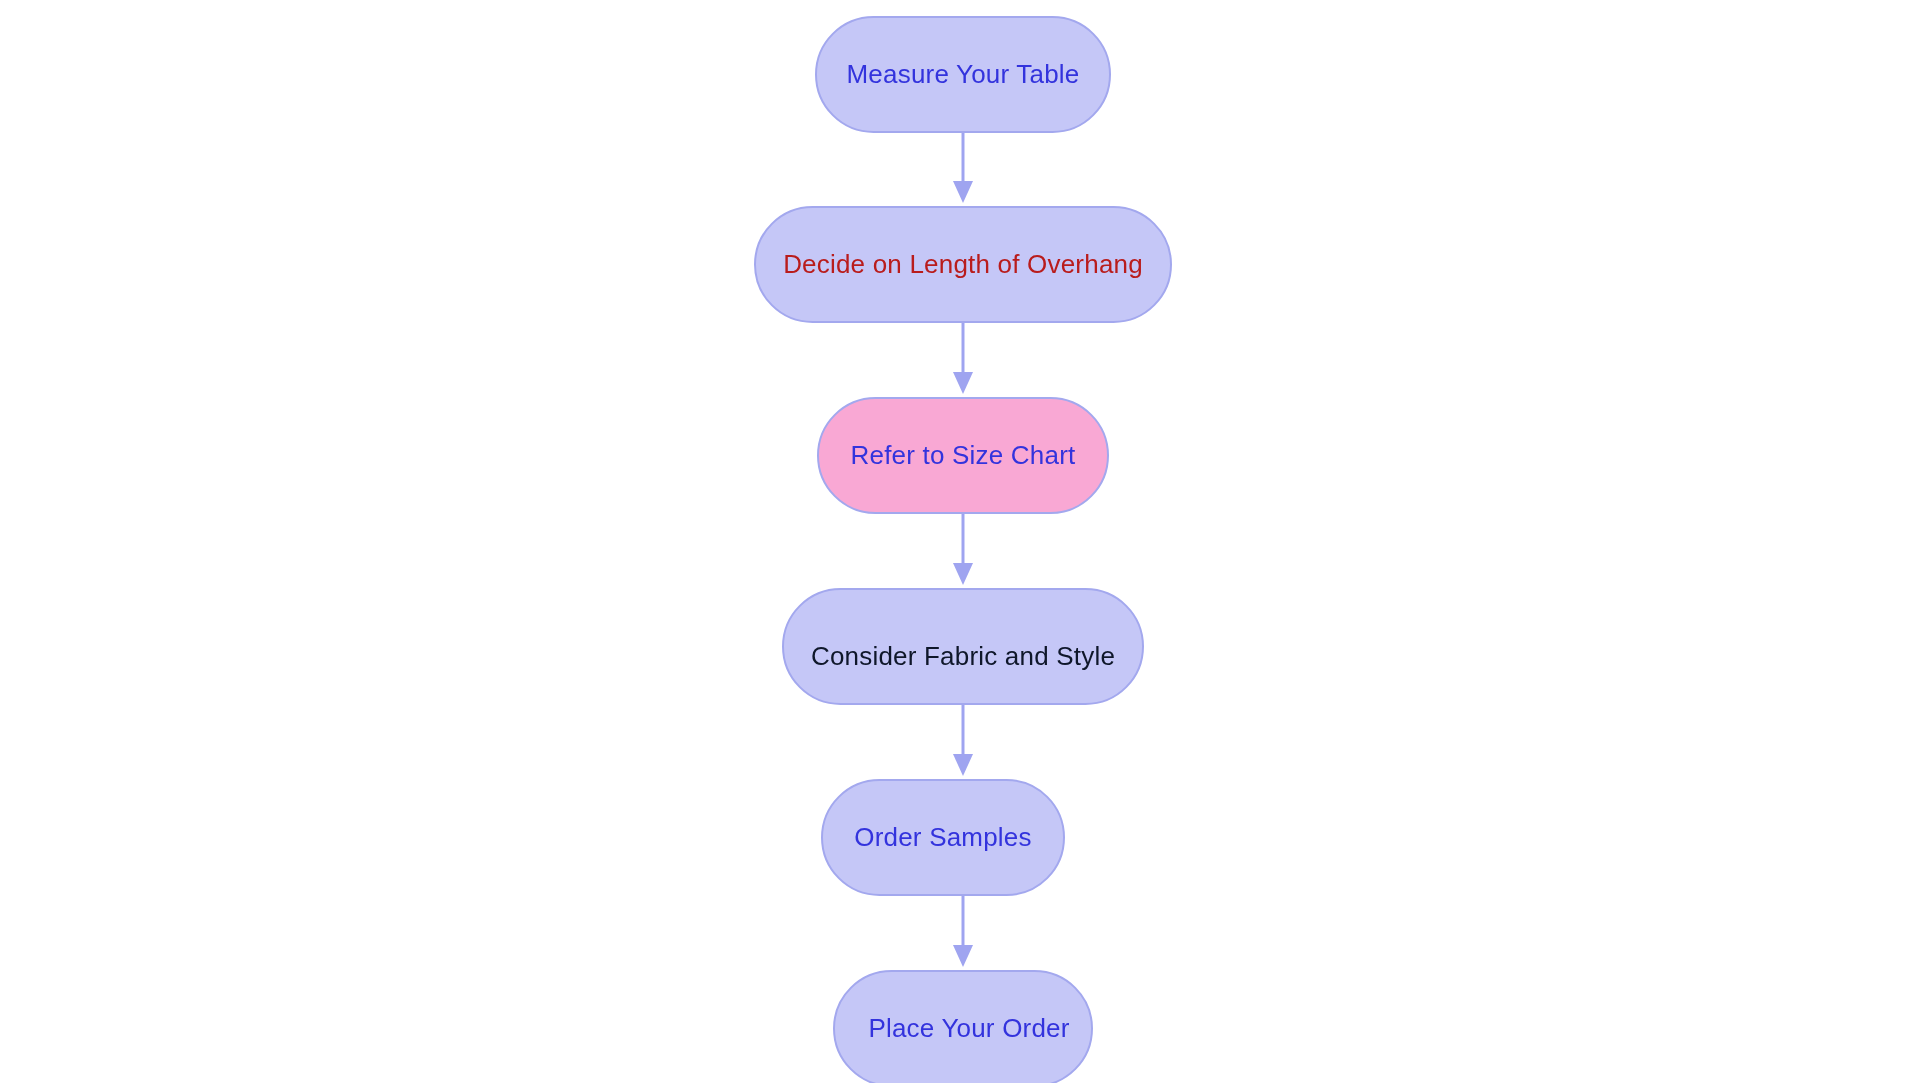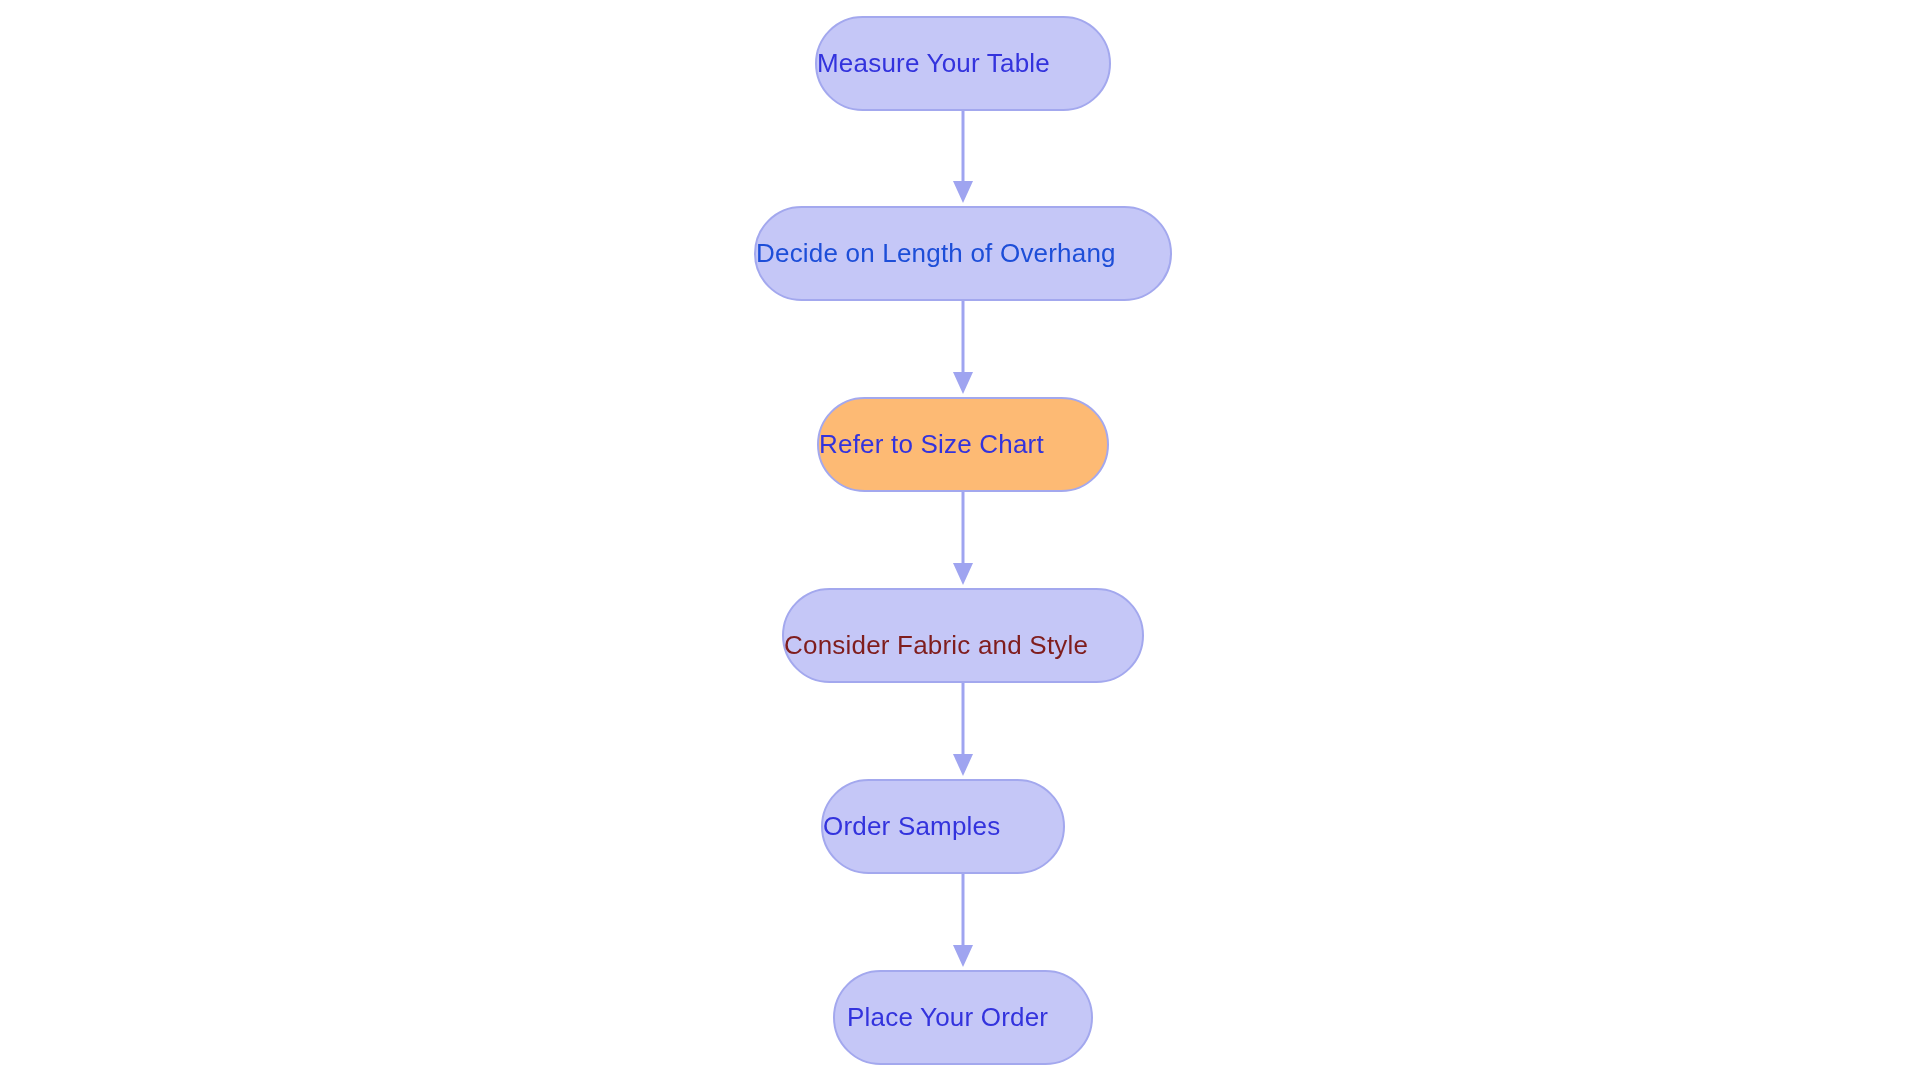--- a/index.html
+++ b/index.html
@@ -25,24 +25,25 @@
     left: 0;
     top: 0;
     width: 1920px;
     height: 1083px;
   }
   .flow-node {
     position: absolute;
     box-sizing: border-box;
     display: flex;
     align-items: center;
+    justify-content: center;
     background: #c5c7f7;
     border: 2px solid #a3a8ee;
     border-radius: 999px;
-    height: 95px;
+    height: 117px;
     transform: translateX(-50%);
   }
   .flow-node-label {
     color: #3333dd;
     font-family: "Liberation Sans", sans-serif;
     font-size: 26px;
     font-weight: 400;
     line-height: 1;
     letter-spacing: 0.2px;
     white-space: nowrap;
@@ -67,27 +68,27 @@
         <line x1="963" y1="874" x2="963" y2="945" stroke="#9fa4f0" stroke-width="3"></line>
         <polygon points="953,945 973,945 963,967" fill="#9fa4f0"></polygon>
       </g>
   </svg>
 
   <div id="node-layer">
       <div class="flow-node" style="left: 963px; top: 15.5px; width: 296px; background: rgb(197, 199, 247); border-color: rgb(163, 168, 238); border-width: 2px;">
         <span class="flow-node-label" style="color: rgb(51, 51, 221); font-size: 26px;">Measure Your Table</span>
       </div>
       <div class="flow-node" style="left: 963px; top: 205.5px; width: 418px; background: rgb(197, 199, 247); border-color: rgb(163, 168, 238); border-width: 2px;">
-        <span class="flow-node-label" style="color: #1d4ed8; font-size: 26px;">Decide on Length of Overhang</span>
+        <span class="flow-node-label" style="color: #b91c1c; font-size: 26px;">Decide on Length of Overhang</span>
       </div>
-      <div class="flow-node" style="left: 963px; top: 396.5px; width: 292px; background: #fdba74; border-color: rgb(163, 168, 238); border-width: 2px;">
+      <div class="flow-node" style="left: 963px; top: 396.5px; width: 292px; background: #f9a8d4; border-color: rgb(163, 168, 238); border-width: 2px;">
         <span class="flow-node-label" style="color: rgb(51, 51, 221); font-size: 26px;">Refer to Size Chart</span>
       </div>
       <div class="flow-node" style="left: 963px; top: 587.5px; width: 362px; background: rgb(197, 199, 247); border-color: rgb(163, 168, 238); border-width: 2px;">
-        <span class="flow-node-label" style="color: #7f1d1d; font-size: 26px; margin-top: 20px;">Consider Fabric and Style</span>
+        <span class="flow-node-label" style="color: #0f172a; font-size: 26px; margin-top: 20px;">Consider Fabric and Style</span>
       </div>
       <div class="flow-node" style="left: 943px; top: 778.5px; width: 244px; background: rgb(197, 199, 247); border-color: rgb(163, 168, 238); border-width: 2px;">
         <span class="flow-node-label" style="color: rgb(51, 51, 221); font-size: 26px;">Order Samples</span>
       </div>
       <div class="flow-node" style="left: 963px; top: 969.5px; width: 260px; background: rgb(197, 199, 247); border-color: rgb(163, 168, 238); border-width: 2px;">
         <span class="flow-node-label" style="color: rgb(51, 51, 221); font-size: 26px; margin-left: 12px;">Place Your Order</span>
       </div>
     </div>
 
 </div>

